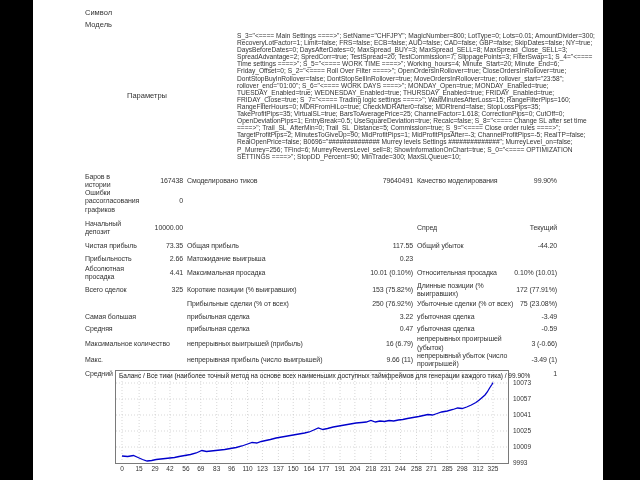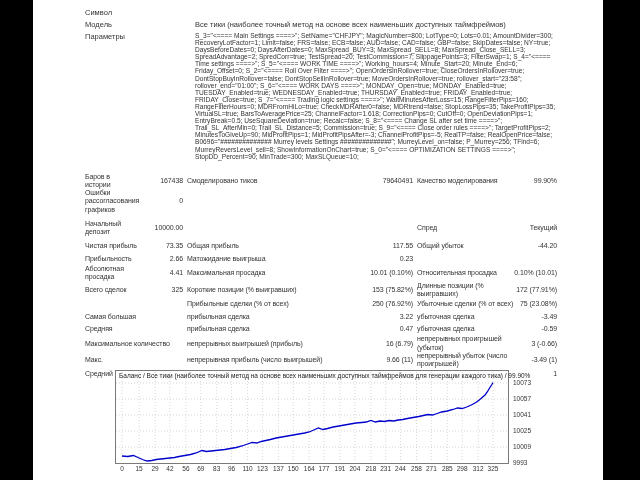--- a/index.html
+++ b/index.html
@@ -2,21 +2,21 @@
 <html><head>
 <meta charset="utf-8">
 <style>
   html,body{margin:0;padding:0;background:#000;}
   .stage{position:relative;width:640px;height:480px;background:#000;overflow:hidden;
          font-family:"Liberation Sans",sans-serif;color:#222;}
   .sheet{position:absolute;left:33px;top:0;width:570px;height:480px;background:#ffffff;}
   
   .head{padding:8px 6px 0 52px;}
   .hrow{display:flex;margin-bottom:3px;}
-  .hrow.prow{margin-bottom:0;}
+  .hrow.prow{align-items:center;margin-bottom:0;margin-left:42px;}
   .hlabel{flex:none;width:110px;font-size:7.5px;line-height:9px;color:#333;}
   .hvalue{width:365px;font-size:7.5px;line-height:9px;color:#333;}
   .hvalue.params{font-size:6.6px;line-height:7.1px;word-break:break-word;}
   
   .stats{padding:13px 0 0 52px;font-size:7px;line-height:8.2px;letter-spacing:-0.1px;color:#333;}
   .srow{display:flex;min-height:12.5px;align-items:center;}
   .srow.g6{margin-top:6px;}
   .srow.g4{margin-top:4px;}
   .cell{display:flex;align-items:center;}
   .c1{width:98px;}
@@ -42,21 +42,20 @@
 
 <div class="stage">
   <div class="sheet">
 
     <div class="head">
       <div class="hrow">
         <div class="hlabel">Символ</div>
       </div>
       <div class="hrow">
         <div class="hlabel">Модель</div>
-        <div class="hvalue">Все тики (наиболее точный метод на основе всех наименьших доступных таймфреймов)</div>
       </div>
       <div class="hrow prow">
         <div class="hlabel">Параметры</div>
         <div class="hvalue params">S_3="&lt;==== Main Settings ====&gt;"; SetName="CHFJPY"; MagicNumber=800; LotType=0; Lots=0.01; AmountDivider=300; RecoveryLotFactor=1; Limit=false; FRS=false; ECB=false; AUD=false; CAD=false; GBP=false; SkipDates=false; NY=true; DaysBeforeDates=0; DaysAfterDates=0; MaxSpread_BUY=3; MaxSpread_SELL=8; MaxSpread_Close_SELL=3; SpreadAdvantage=2; SpredCorr=true; TestSpread=20; TestCommission=7; SlippagePoints=3; FilterSwap=1; S_4="&lt;==== Time settings ====&gt;"; S_5="&lt;==== WORK TIME ====&gt;"; Working_hours=4; Minute_Start=20; Minute_End=6; Friday_Offset=0; S_2="&lt;==== Roll Over Filter ====&gt;"; OpenOrdersInRollover=true; CloseOrdersInRollover=true; DontStopBuyInRollover=false; DontStopSellInRollover=true; MoveOrdersInRollover=true; rollover_start="23:58"; rollover_end="01:00"; S_6="&lt;==== WORK DAYS ====&gt;"; MONDAY_Open=true; MONDAY_Enabled=true; TUESDAY_Enabled=true; WEDNESDAY_Enabled=true; THURSDAY_Enabled=true; FRIDAY_Enabled=true; FRIDAY_Close=true; S_7="&lt;==== Trading logic settings ====&gt;"; WaitMinutesAfterLoss=15; RangeFilterPips=160; RangeFilterHours=0; MDRFromHiLo=true; CheckMDRAfter0=false; MDRtrend=false; StopLossPips=35; TakeProfitPips=35; VirtualSL=true; BarsToAveragePrice=25; ChannelFactor=1.618; CorrectionPips=0; CutOff=0; OpenDeviationPips=1; EntryBreak=0.5; UseSquareDeviation=true; Recalc=false; S_8="&lt;==== Change SL after set time ====&gt;"; Trail_SL_AfterMin=0; Trail_SL_Distance=5; Commission=true; S_9="&lt;==== Close order rules ====&gt;"; TargetProfitPips=2; MinutesToGiveUp=90; MidProfitPips=1; MidProfitPipsAfter=-3; ChannelProfitPips=-5; RealTP=false; RealOpenPrice=false; B0696="############## Murrey levels Settings ##############"; MurreyLevel_on=false; P_Murrey=256; TFind=6; MurreyReversLevel_sell=8; ShowInformationOnChart=true; S_0="&lt;==== OPTIMIZATION SETTINGS ====&gt;"; StopDD_Percent=90; MinTrade=300; MaxSLQueue=10;</div>
       </div>
     </div>
 
     <div class="stats">
         <div class="srow">
           <div class="cell c1">

